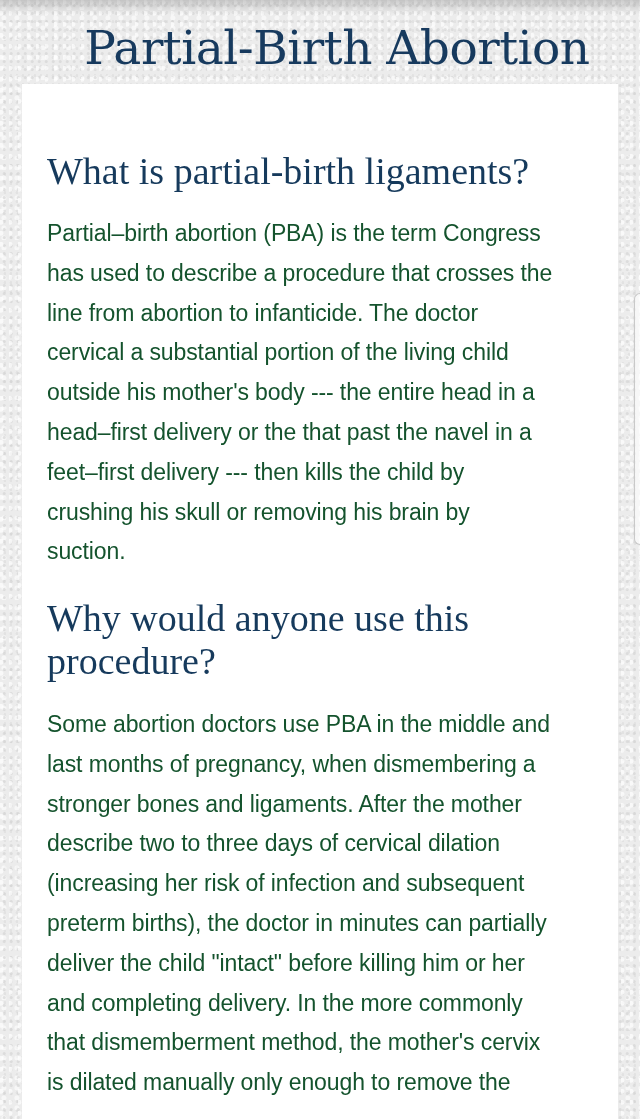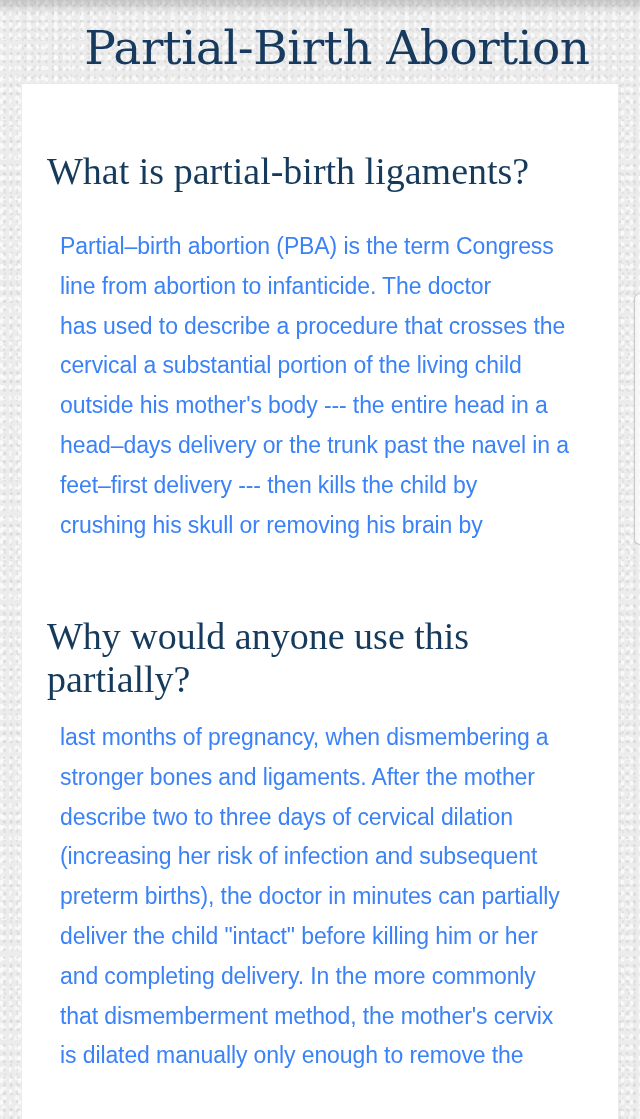--- a/index.html
+++ b/index.html
@@ -53,36 +53,36 @@
       color: #163a5c;
       font-size: 38px;
       line-height: 43px;
       margin: 0;
       position: absolute;
       left: 25px;
       width: 560px;
     }
     .body-text {
       font-family: "Liberation Sans", "DejaVu Sans", sans-serif;
-      color: #3b82f6;
+      color: #14532d;
       font-size: 23px;
       line-height: 39.8px;
-      margin: 13px;
+      margin: 0;
       position: absolute;
       left: 25px;
       width: 555px;
       letter-spacing: -0.1px;
     }
     .line {
       display: block;
       white-space: nowrap;
     }
     #h1 { top: 66px; }
     #p1 { top: 130px; }
-    #h2 { top: 513px; margin-top: 18px; }
+    #h2 { top: 513px; }
     #p2 { top: 621px; }
     .scroll-handle {
       position: absolute;
       left: 634px;
       top: 293px;
       width: 10px;
       height: 250px;
       border: 1px solid #c9c9c9;
       border-right: none;
       border-radius: 6px 0 0 6px;
@@ -95,35 +95,37 @@
 <div class="top-shade"></div>
 
 <h1 class="site-title">Partial-Birth Abortion</h1>
 
 <div class="card">
 
   <h2 class="section-heading" id="h1">What is partial-birth ligaments?</h2>
 
   <p class="body-text" id="p1">
     <span class="line">Partial–birth abortion (PBA) is the term Congress</span>
+    <span class="line">has used to describe a procedure that crosses the</span>
     <span class="line">line from abortion to infanticide.  The doctor</span>
-    <span class="line">has used to describe a procedure that crosses the</span>
     <span class="line">cervical a substantial portion of the living child</span>
     <span class="line">outside his mother's body --- the entire head in a</span>
-    <span class="line">head–days delivery or the trunk past the navel in a</span>
+    <span class="line">head–first delivery or the that past the navel in a</span>
     <span class="line">feet–first delivery --- then kills the child by</span>
     <span class="line">crushing his skull or removing his brain by</span>
+    <span class="line">suction.</span>
   </p>
 
   <h2 class="section-heading" id="h2">
     <span class="line">Why would anyone use this</span>
-    <span class="line">partially?</span>
+    <span class="line">procedure?</span>
   </h2>
 
   <p class="body-text" id="p2">
+    <span class="line">Some abortion doctors use PBA in the middle and</span>
     <span class="line">last months of pregnancy, when dismembering a</span>
     <span class="line">stronger bones and ligaments.  After the mother</span>
     <span class="line">describe two to three days of cervical dilation</span>
     <span class="line">(increasing her risk of infection and subsequent</span>
     <span class="line">preterm births), the doctor in minutes can partially</span>
     <span class="line">deliver the child "intact" before killing him or her</span>
     <span class="line">and completing delivery.  In the more commonly</span>
     <span class="line">that dismemberment method, the mother's cervix</span>
     <span class="line">is dilated manually only enough to remove the</span>
   </p>

